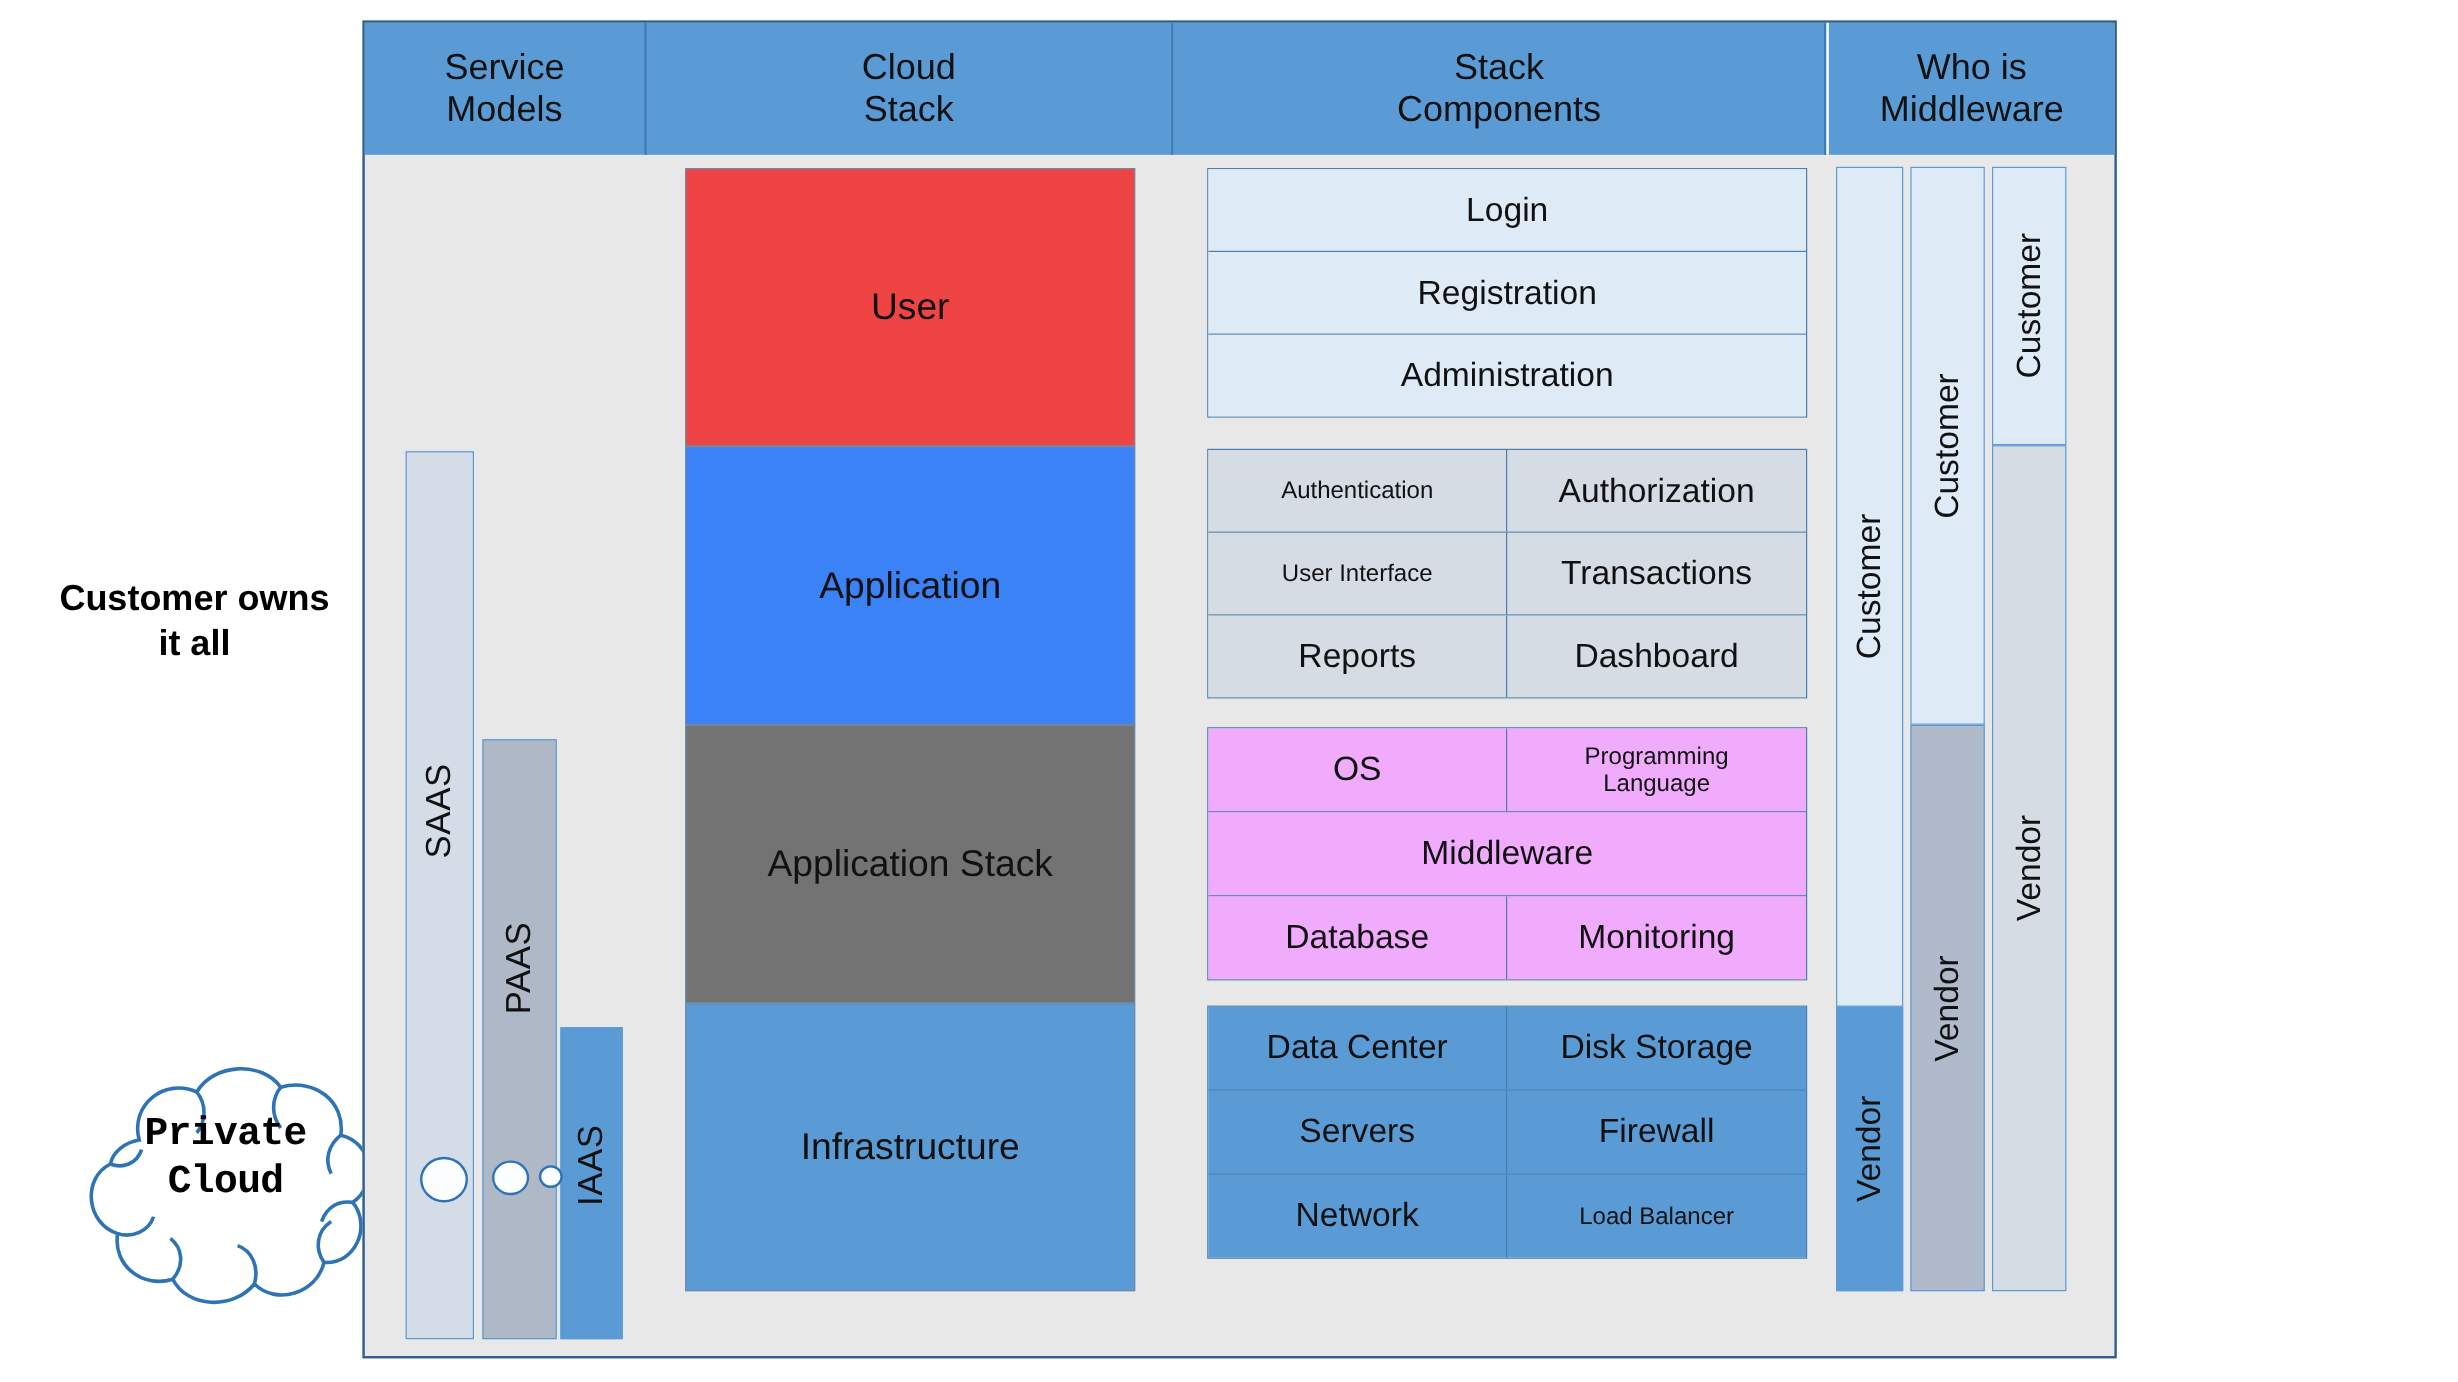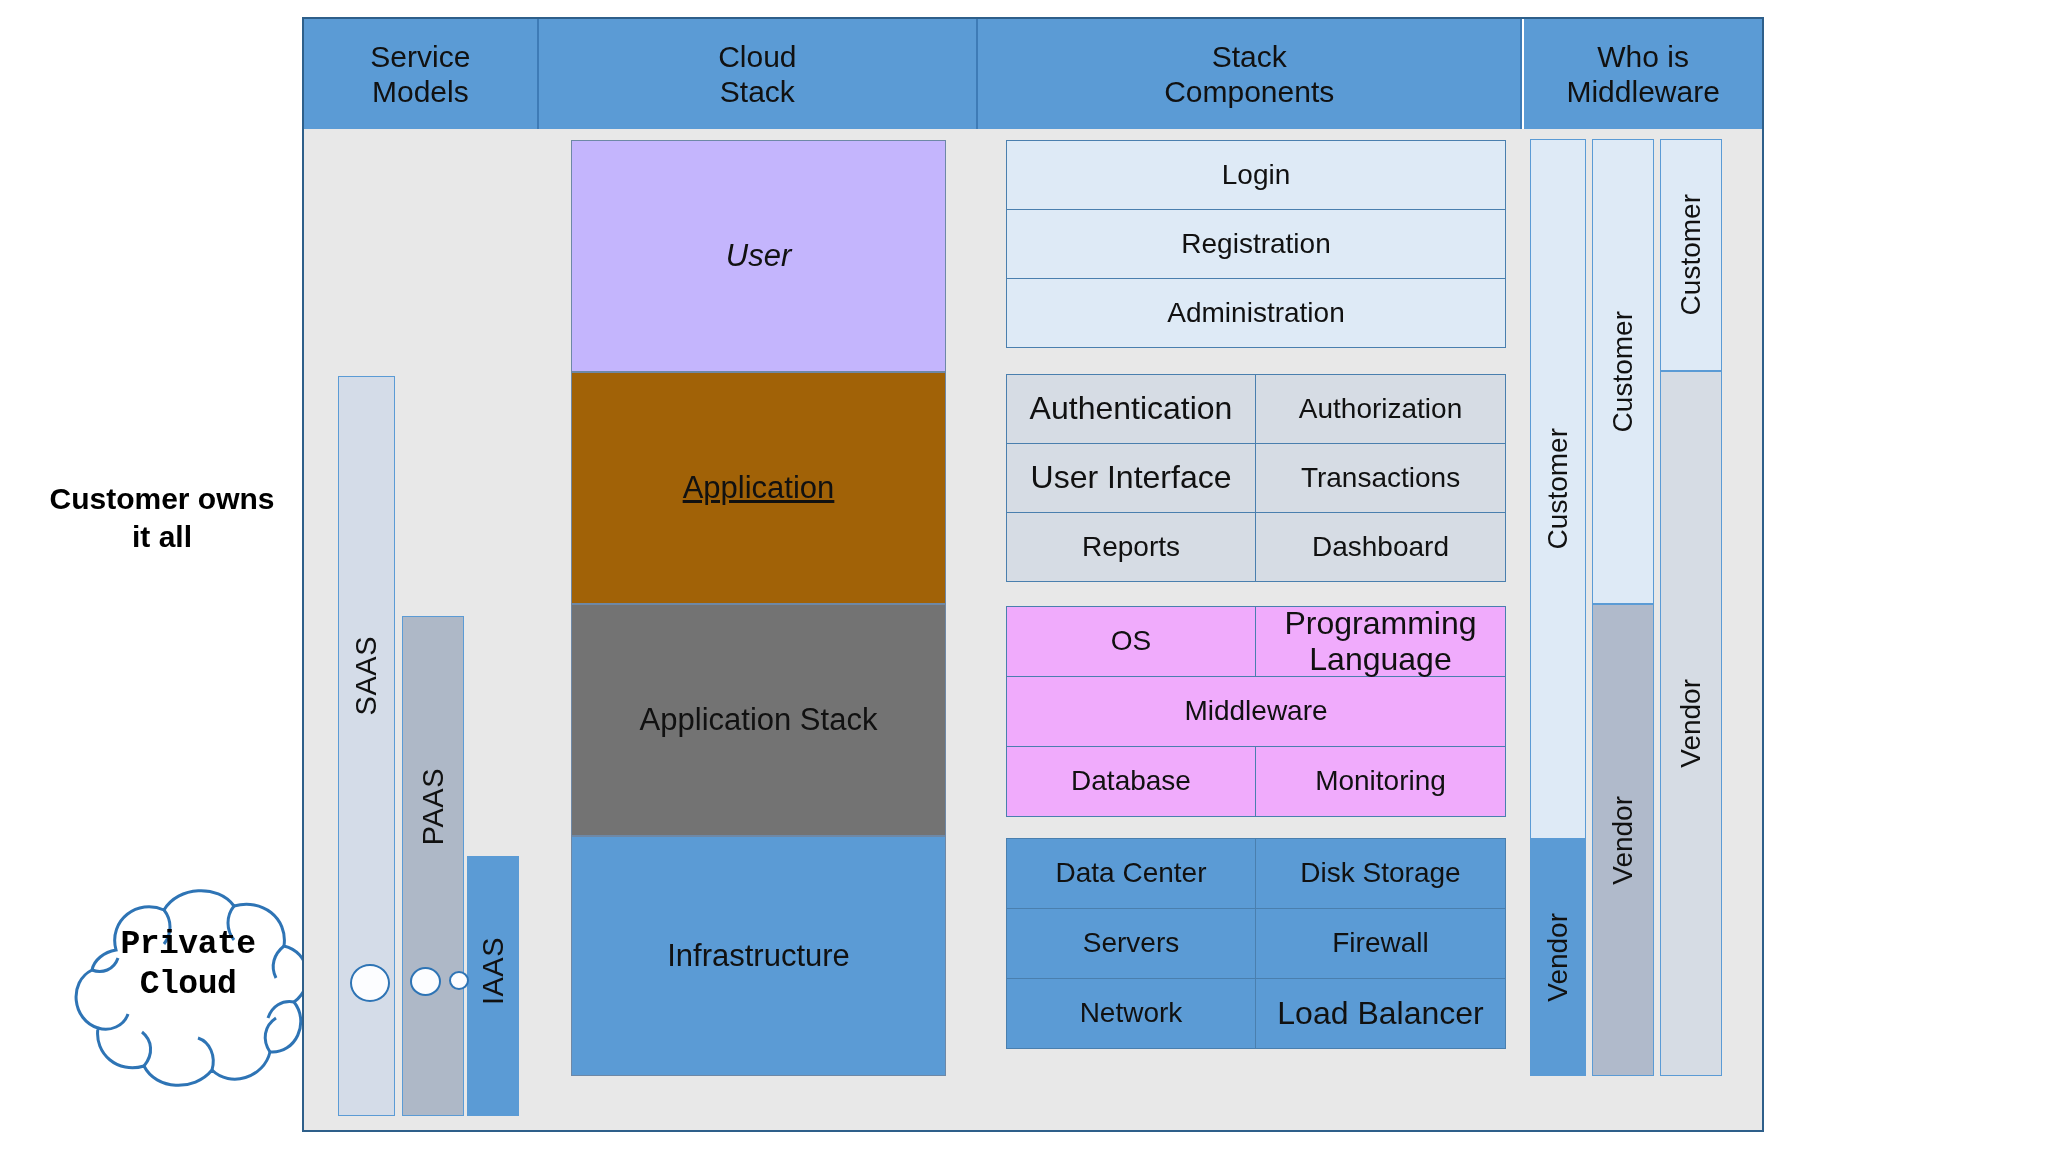--- a/index.html
+++ b/index.html
@@ -41,22 +41,22 @@
            background:#FCFDFF;}
   #dot-1{left:46px;bottom:128px;width:36px;height:34px;}
   #dot-2{left:106px;bottom:134px;width:27px;height:25px;}
   #dot-3{left:145px;bottom:140px;width:16px;height:15px;}
 
   
   #col-stack{position:absolute;left:235px;top:0;width:440px;height:100%;}
   .stack-box{position:absolute;left:32px;width:375px;border:1.4px solid #6E88A6;
              box-sizing:border-box;display:flex;align-items:center;justify-content:center;
              font-size:31px;color:#111;}
-  #stk-user{top:11px;height:232px;background:#c4b5fd;font-style:italic;}
-  #stk-app{top:243px;height:232px;background:#a16207;text-decoration:underline;}
+  #stk-user{top:11px;height:232px;background:#ef4444;}
+  #stk-app{top:243px;height:232px;background:#3b82f6;}
   #stk-appstack{top:475px;height:232px;background:#737373;}
   #stk-infra{top:707px;height:240px;background:#5B9BD5;}
 
   
   #col-components{position:absolute;left:675px;top:0;width:545px;height:100%;}
   .comp-group{position:absolute;left:27px;width:500px;
               border:1.6px solid #4A7FAE;box-sizing:border-box;}
   .comp-row{display:flex;border-bottom:1.4px solid #4A7FAE;}
   .comp-row:last-child{border-bottom:none;}
   .comp-cell{flex:1 1 50%;display:flex;align-items:center;justify-content:center;
@@ -67,21 +67,21 @@
 
   #grp-user{top:11px;}
   #grp-user .comp-row{height:68px;background:#DEEAF6;}
   #grp-app{top:245px;}
   #grp-app .comp-row{height:68px;background:#D6DCE4;}
   #grp-appstack{top:477px;}
   #grp-appstack .comp-row{height:69px;background:#f0abfc;}
   #grp-infra{top:709px;}
   #grp-infra .comp-row{height:69px;background:#5B9BD5;}
 
-  .small-label{font-size:32px;}
+  .small-label{font-size:20px;}
 
   
   #col-resp{position:absolute;left:1220px;top:0;width:240px;height:100%;}
   .resp-bar{position:absolute;border:1.6px solid #5B9BD5;box-sizing:border-box;
             display:flex;align-items:center;justify-content:center;}
   .resp-bar span{writing-mode:vertical-rl;transform:rotate(180deg);
                  font-size:28px;color:#111;}
 
   #resp1-cust{left:6px;top:10px;width:56px;height:700px;background:#DEEAF6;}
   #resp1-vend{left:6px;top:710px;width:56px;height:237px;background:#5B9BD5;}

